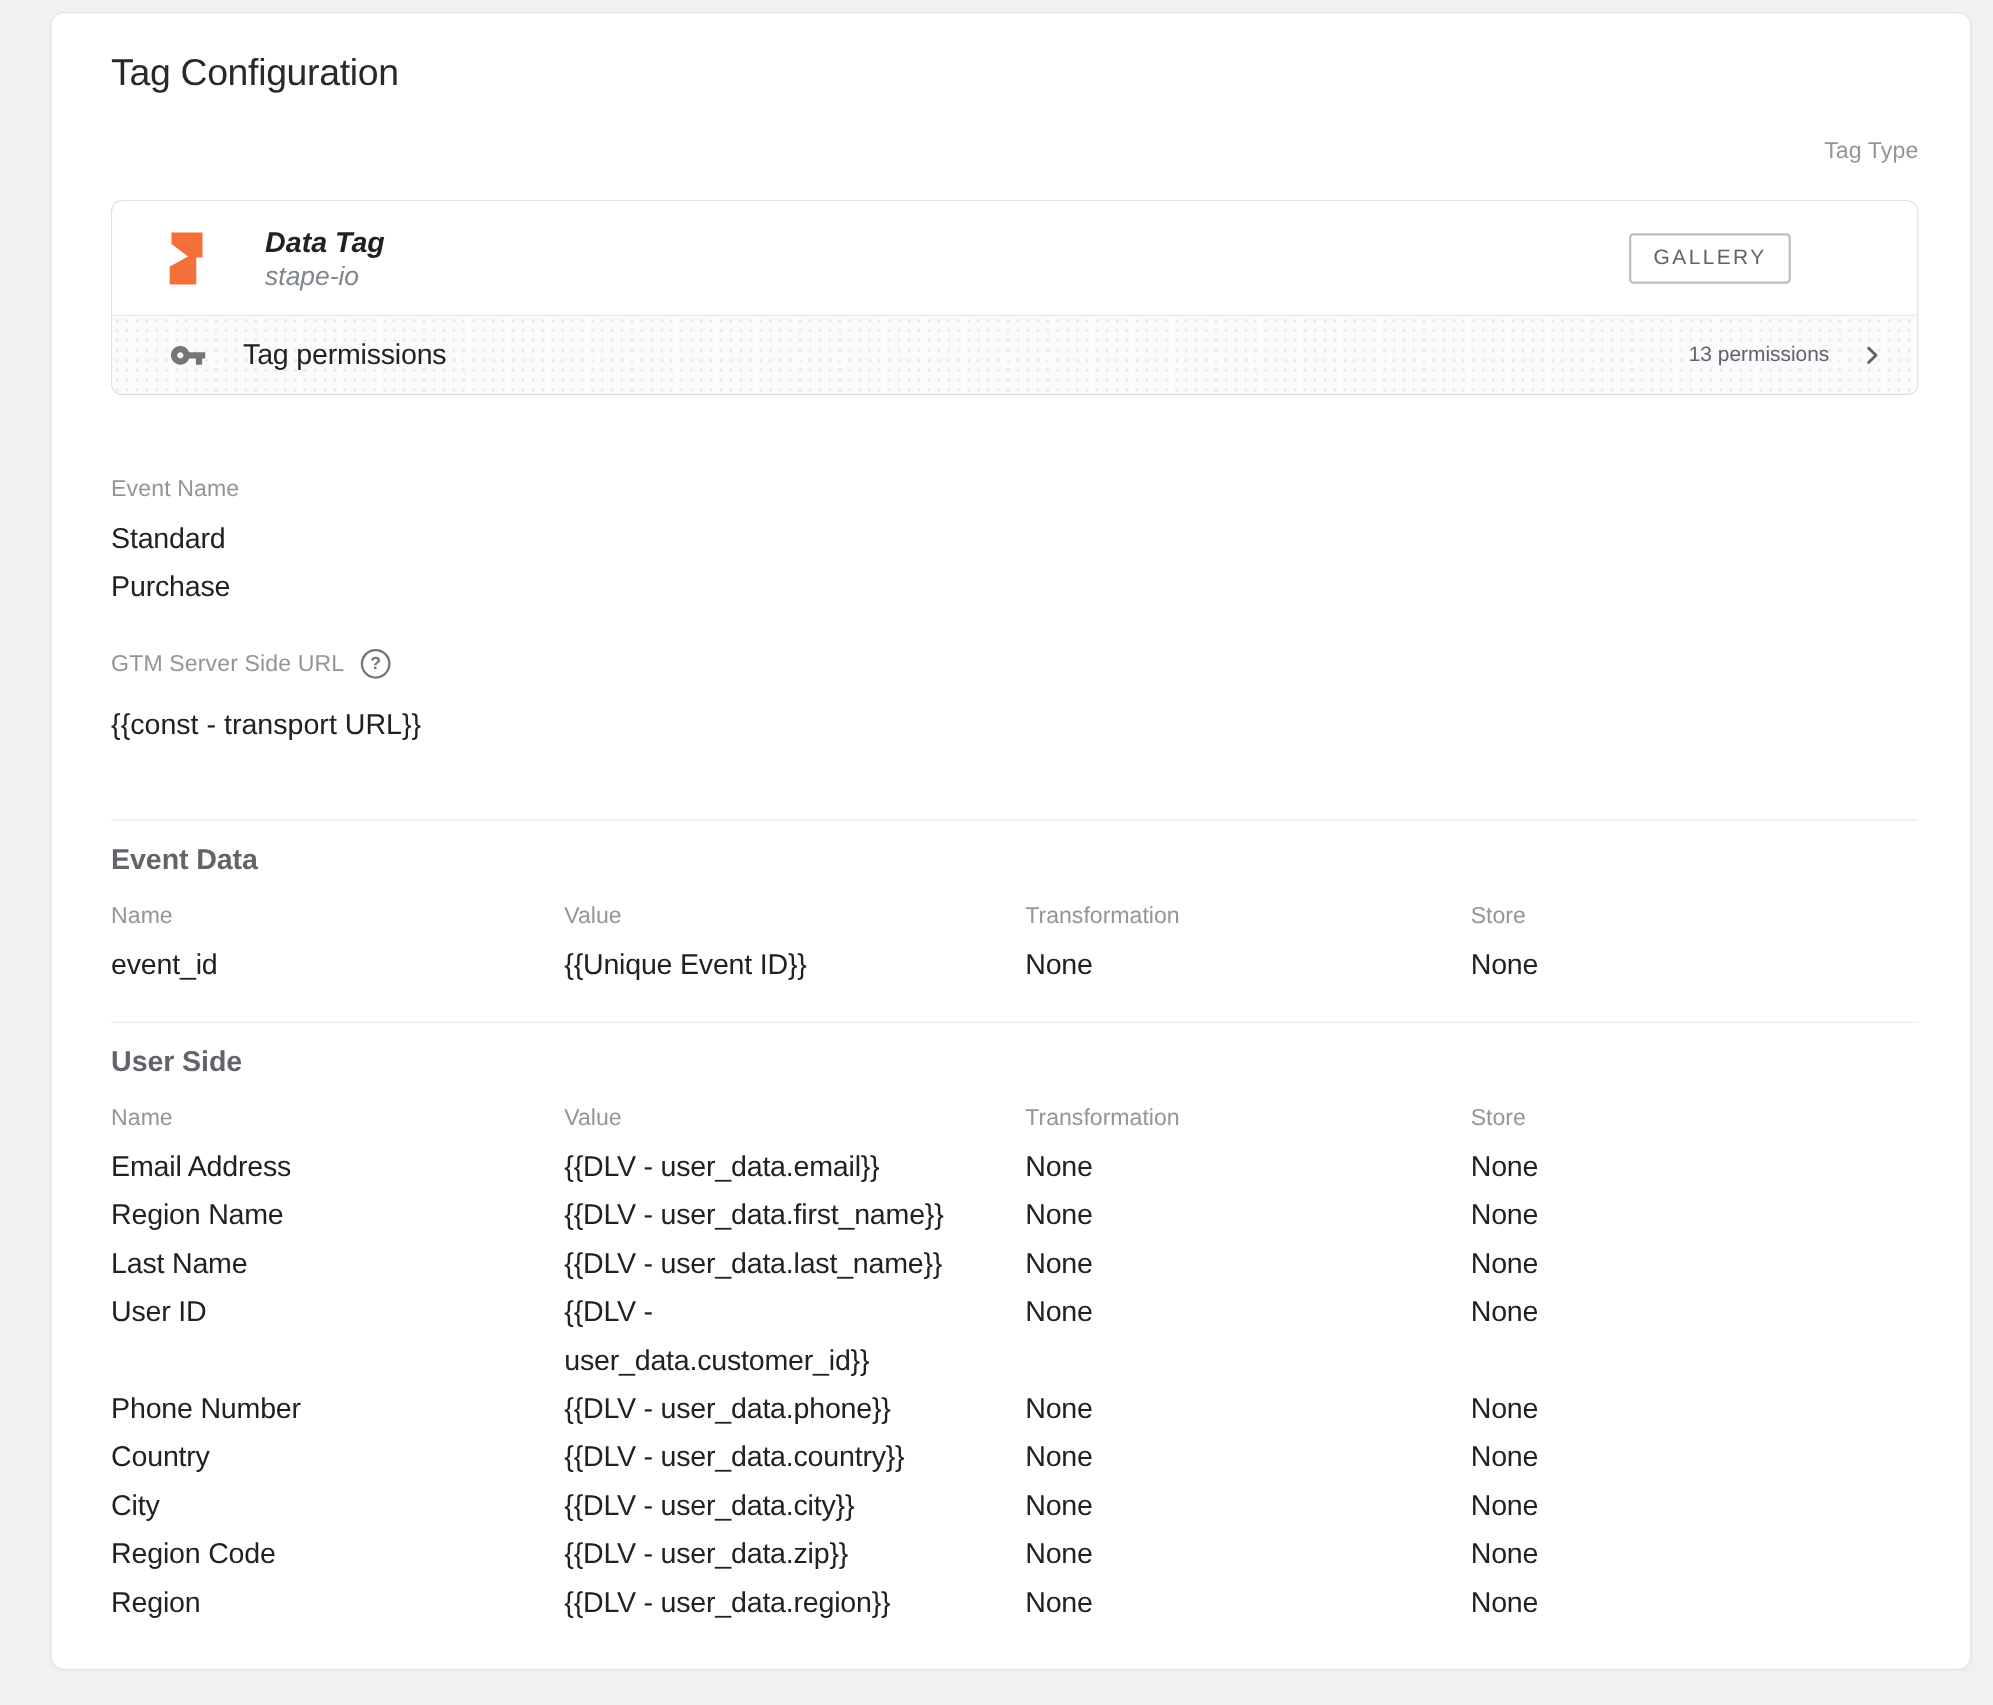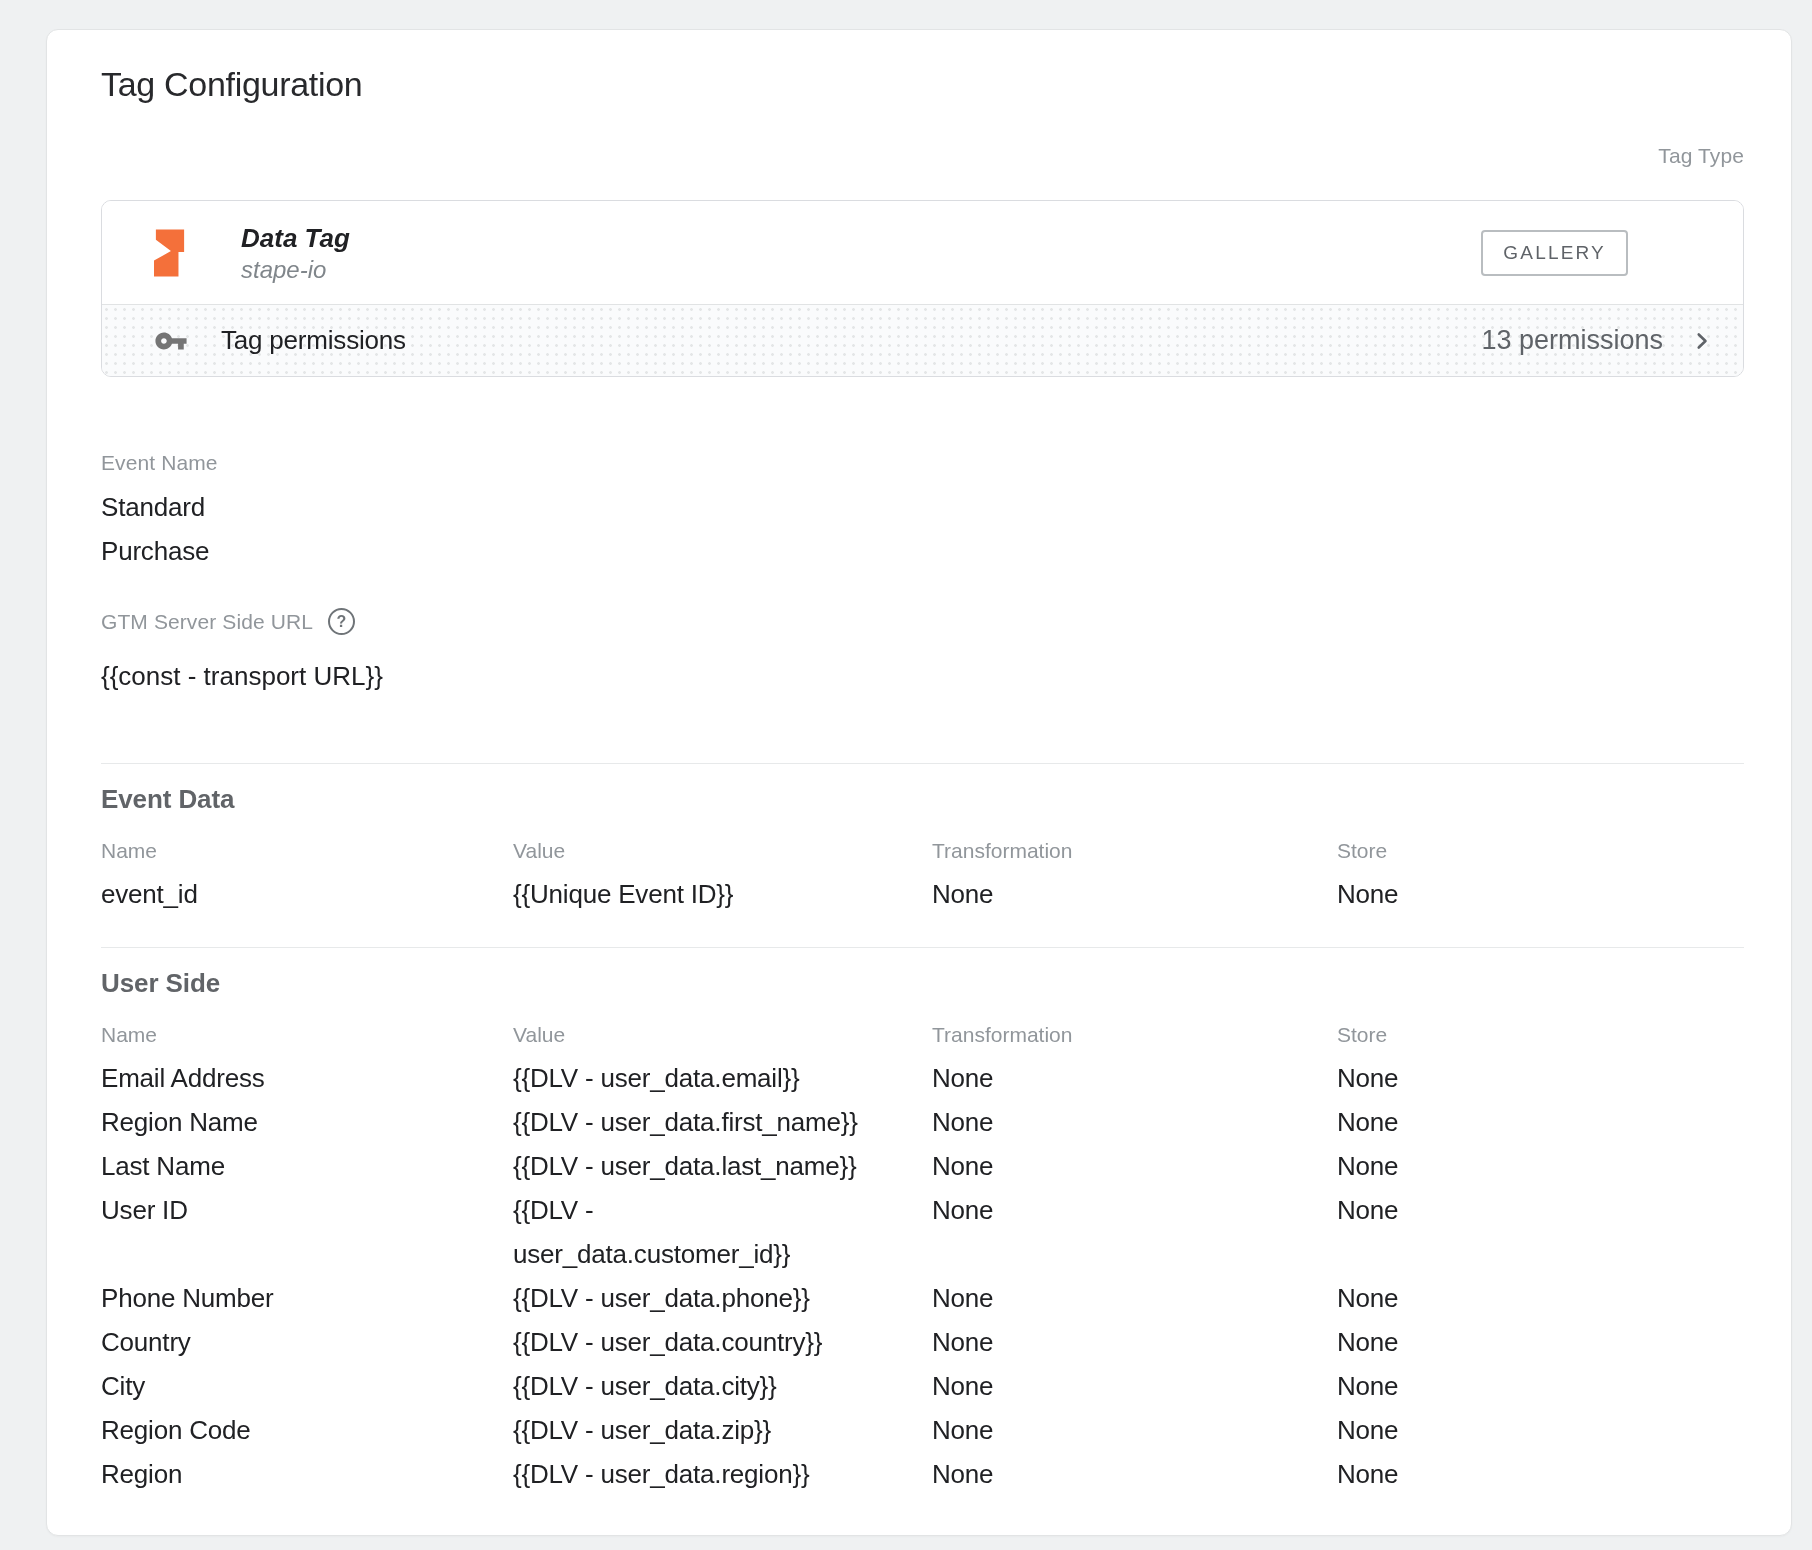--- a/index.html
+++ b/index.html
@@ -6,21 +6,21 @@
   body{
     width:1812px;height:1550px;
     background:#eff1f2;
     font-family:"Liberation Sans", sans-serif;
     color:#202124;
     overflow:hidden;
     position:relative;
   }
   .panel{
     position:absolute;
-    left:46px;top:29px;
+    left:46px;top:11px;
     width:1746px;height:1507px;
     background:#ffffff;
     border:1px solid #e2e4e5;
     border-radius:12px;
     box-sizing:border-box;
     padding:33px 47px 0 54px;
     box-shadow:0 1px 2px rgba(0,0,0,.03);
   }
   .page-title{
     font-size:34px;line-height:42px;font-weight:400;color:#28292c;
@@ -64,21 +64,21 @@
     background-color:#fafbfc;
     background-image:radial-gradient(circle,#e4e6e7 1.3px,transparent 1.5px);
     background-size:9px 9px;
     display:flex;align-items:center;
     padding:0 28px 0 52px;
     cursor:pointer;
   }
   .key-icon{width:34px;height:34px;flex:0 0 34px;}
   .perm-label{margin-left:33px;font-size:26px;color:#202124;letter-spacing:-0.2px;}
   .perm-right{margin-left:auto;display:flex;align-items:center;}
-  .perm-count{font-size:27px;color:#5f6368;}
+  .perm-count{font-size:19px;color:#5f6368;}
   .chev{width:26px;height:26px;margin-left:26px;}
   .block-label{margin-top:73px;}
   .value-line{font-size:26px;line-height:44px;color:#202124;letter-spacing:-0.2px;}
   .event-values{margin-top:9px;}
   .gtm-label-row{margin-top:35px;display:flex;align-items:center;}
   .help-icon{
     width:23px;height:23px;margin-left:15px;
     border:2px solid #6f7478;border-radius:50%;
     display:flex;align-items:center;justify-content:center;
     color:#6f7478;font-size:16px;font-weight:700;line-height:1;

